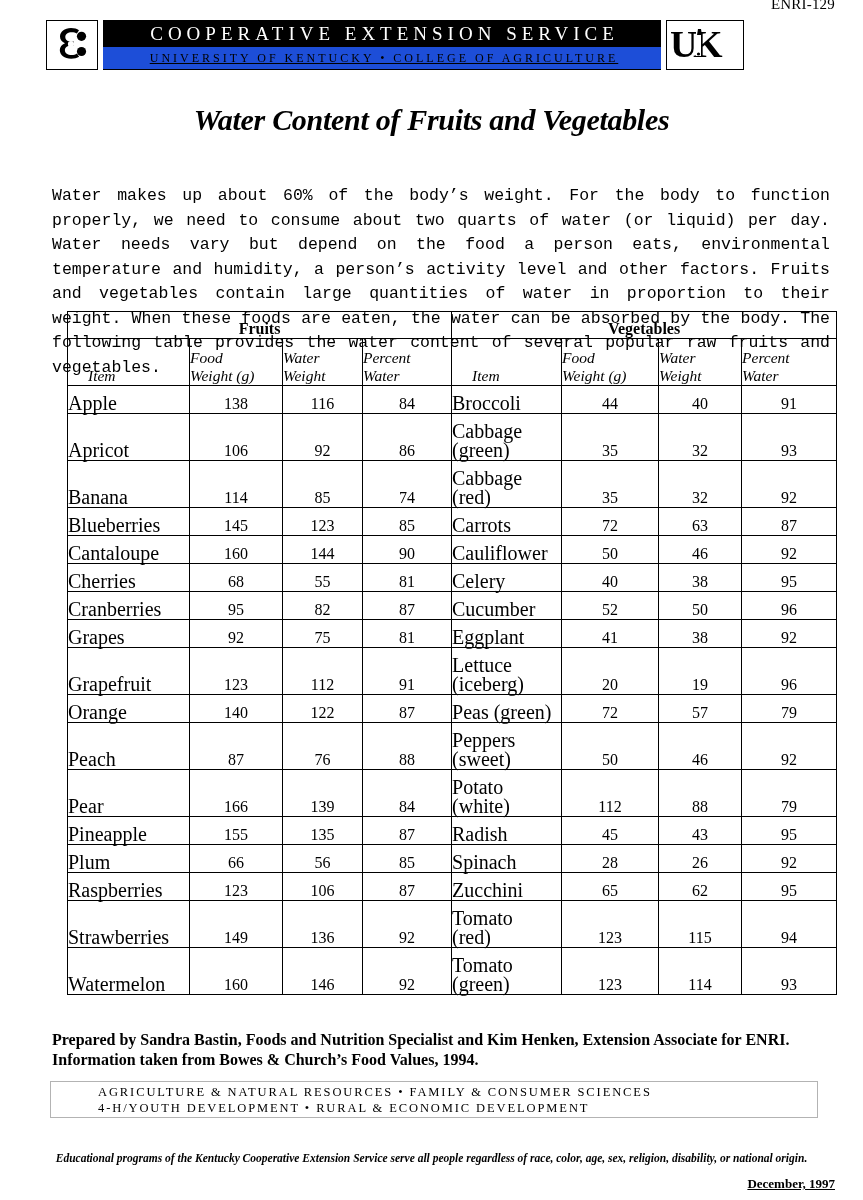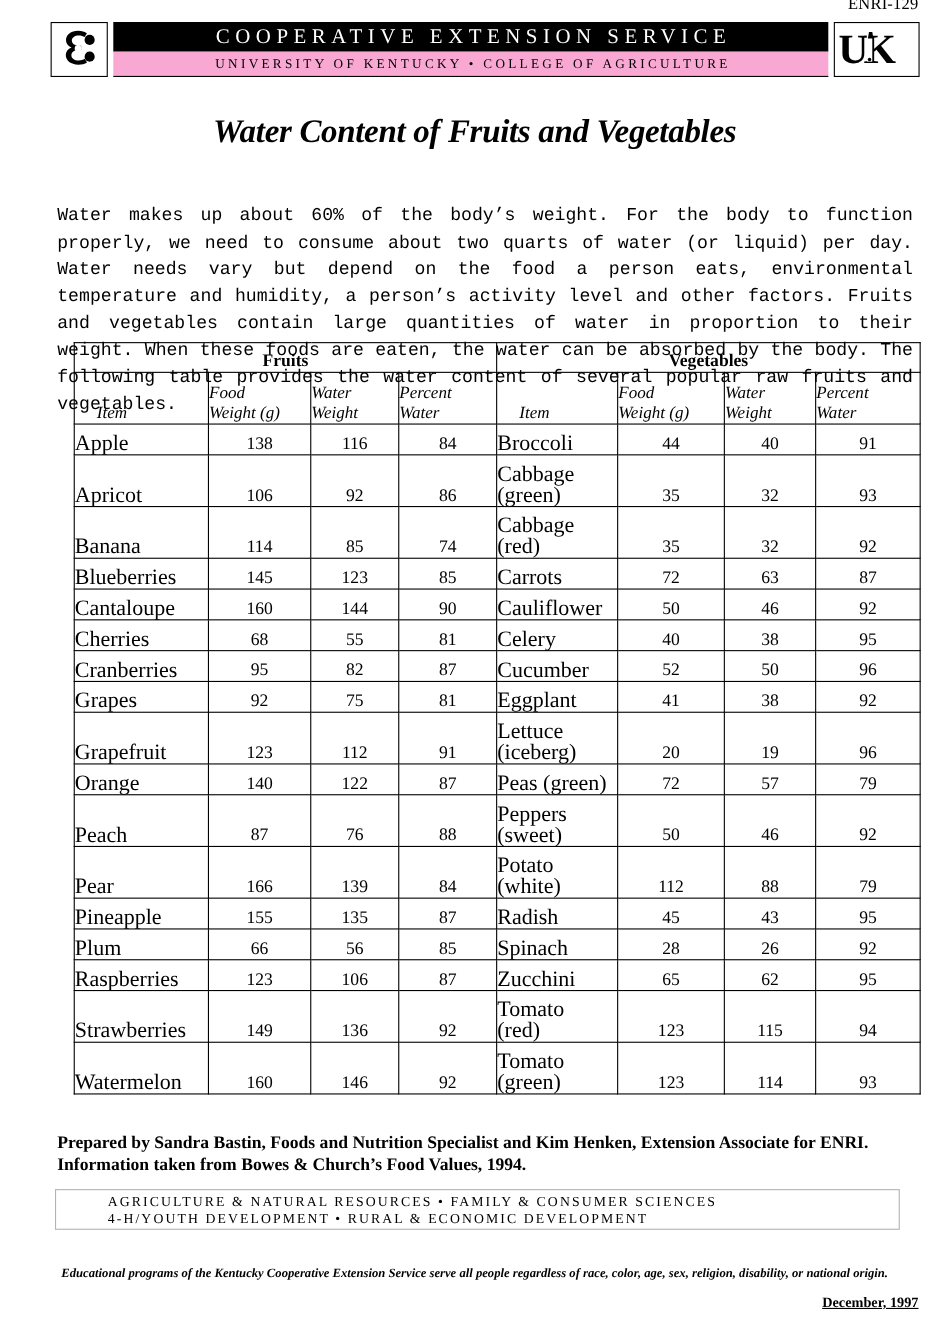--- a/index.html
+++ b/index.html
@@ -23,21 +23,21 @@
     font-size: 15px;
     font-family: "Liberation Serif", serif;
     letter-spacing: 0.2px;
     white-space: nowrap;
   }
 
   
   .masthead {
     position: absolute;
     left: 46px; top: 20px;
-    width: 790px; height: 50px;
+    width: 698px; height: 50px;
     display: flex;
     align-items: flex-end;
   }
   .ces-logo-box {
     width: 52px; height: 50px;
     border: 1.5px solid #000;
     background: #fff;
     display: flex; align-items: center; justify-content: center;
     flex: 0 0 auto;
   }
@@ -58,28 +58,29 @@
   .mh-line1 {
     background: #000; color: #fff;
     height: 27px;
     display: flex; align-items: center; justify-content: center;
     font-size: 19px;
     letter-spacing: 5.0px;
     font-family: "Liberation Serif", serif;
     padding-left: 5px;
   }
   .mh-line2 {
-    background: #f9a8d4; color: #000;
+    background: #1d4ed8; color: #000;
     height: 23px;
     border-bottom: 1.5px solid #000;
     display: flex; align-items: center; justify-content: center;
     font-size: 12px;
     letter-spacing: 3.0px;
     font-family: "Liberation Serif", serif;
     padding-left: 4px;
+    text-decoration: underline;
   }
 
   
   .doc-title {
     position: absolute;
     left: 0; top: 103px; width: 863px;
     text-align: center;
     font-size: 30px;
     font-weight: bold;
     font-style: italic;

